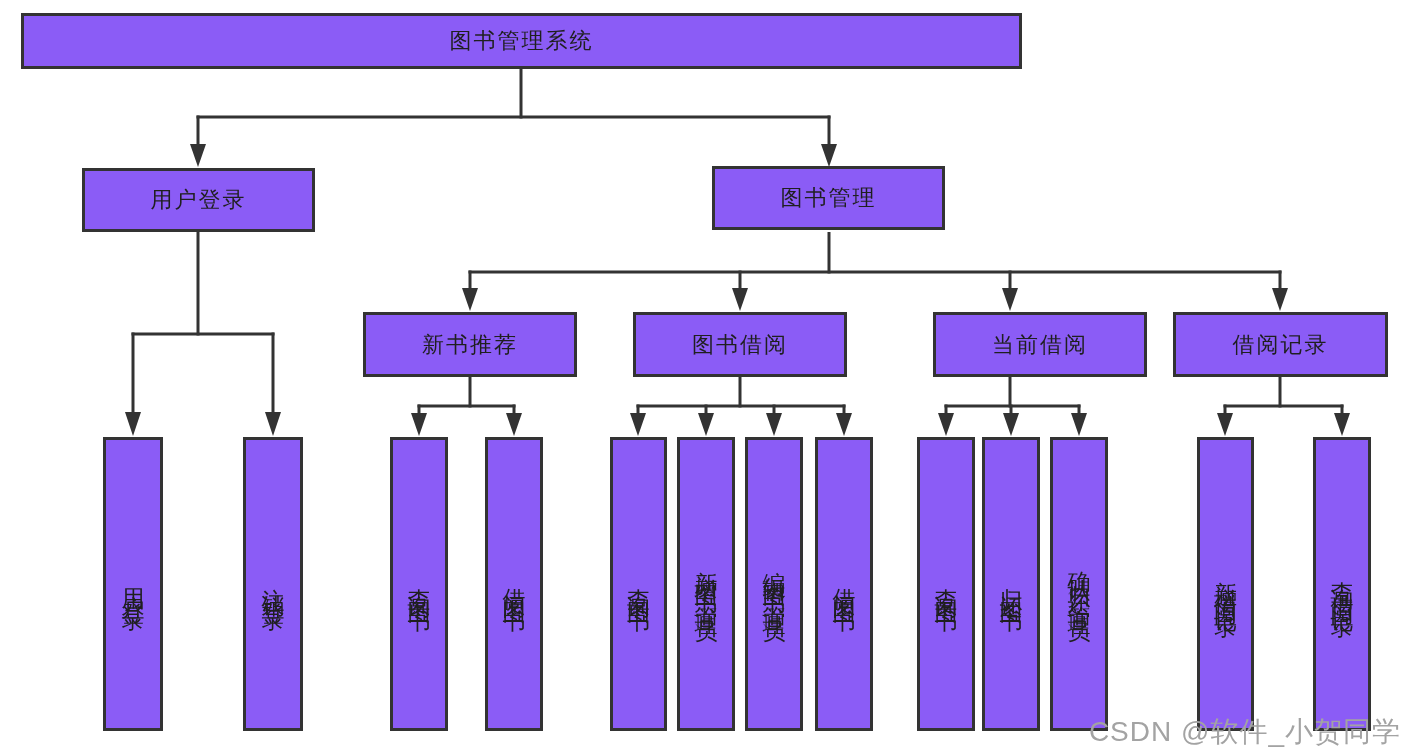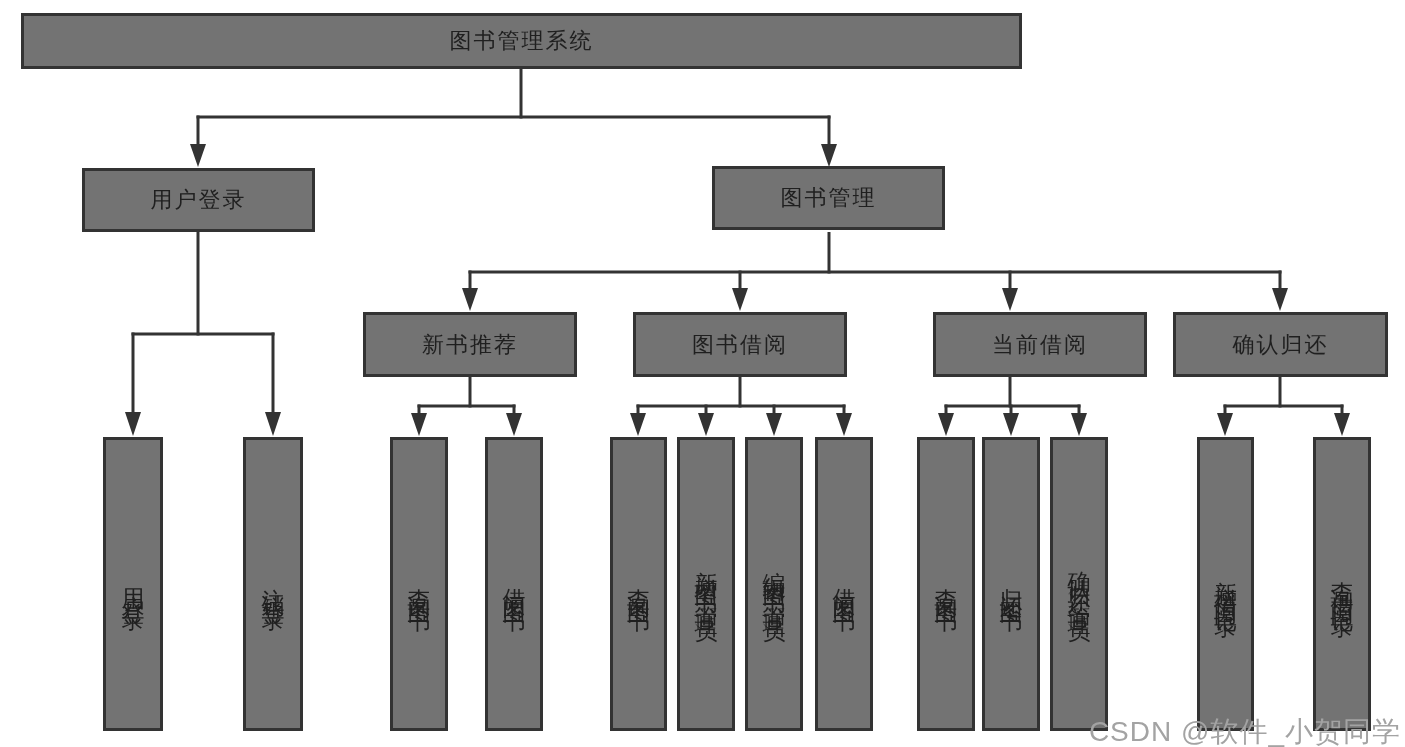--- a/index.html
+++ b/index.html
@@ -25,21 +25,21 @@
     position: absolute;
     left: 0; top: 0;
     width: 1405px; height: 747px;
     pointer-events: none;
   }
   .ln { stroke: var(--line); stroke-width: 3; fill: none; }
   .ah { fill: var(--line); stroke: none; }
 
   .node {
     position: absolute;
-    background: #737373;
+    background: #8b5cf6;
     border: 3px solid var(--box-border);
     display: flex;
     align-items: center;
     justify-content: center;
     color: var(--text);
   }
   .node .lbl {
     font-size: 22px;
     letter-spacing: 2px;
     white-space: nowrap;
@@ -149,21 +149,21 @@
   <div class="node" style="left:633px;top:312px;width:214px;height:65px">
     <span class="lbl">图书借阅</span>
   </div>
   <div class="node" style="left:363px;top:312px;width:214px;height:65px">
     <span class="lbl">新书推荐</span>
   </div>
   <div class="node" style="left:933px;top:312px;width:214px;height:65px">
     <span class="lbl">当前借阅</span>
   </div>
   <div class="node" style="left:1173px;top:312px;width:215px;height:65px">
-    <span class="lbl">确认归还</span>
+    <span class="lbl">借阅记录</span>
   </div>
 
   <div class="node leaf" style="left:103px;top:437px;width:60px;height:294px">
     <span class="lbl">用户登录</span>
   </div>
   <div class="node leaf" style="left:243px;top:437px;width:60px;height:294px">
     <span class="lbl">注销登录</span>
   </div>
 
   <div class="node leaf" style="left:390px;top:437px;width:58px;height:294px">

